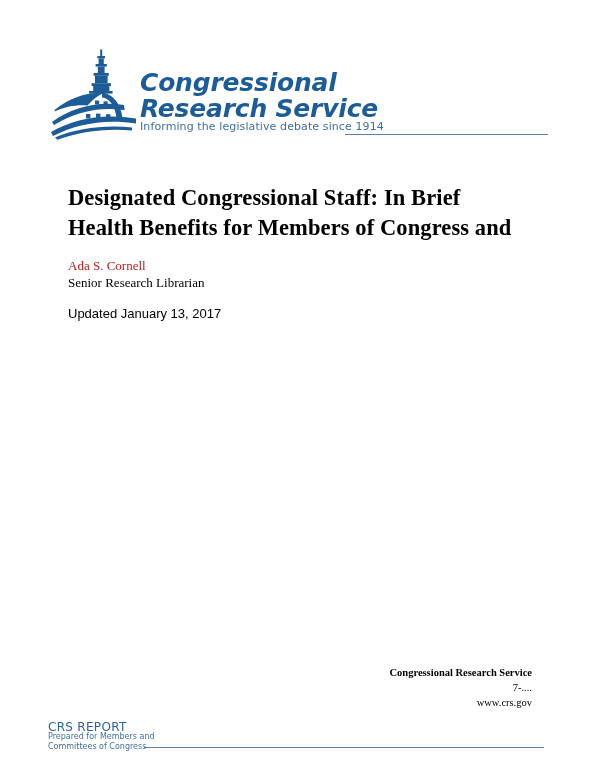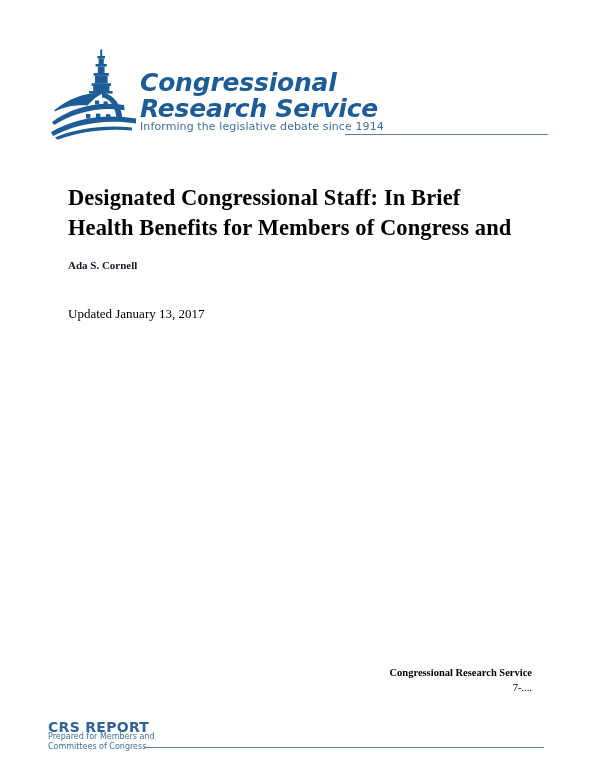--- a/index.html
+++ b/index.html
@@ -96,36 +96,36 @@
 
   
   .byline {
     position: absolute;
     left: 68px;
     top: 257px;
     width: 400px;
   }
   .author-name {
     font-family: "Liberation Serif", "DejaVu Serif", serif;
-    font-weight: bold;
-    font-size: 11px;
+    font-weight: normal;
+    font-size: 13px;
     line-height: 17px;
-    color: #0f172a;
+    color: #b91c1c;
   }
   .author-role {
     font-family: "Liberation Serif", "DejaVu Serif", serif;
     font-size: 13px;
     line-height: 18px;
     color: #000000;
   }
   .doc-date {
     position: absolute;
     left: 68px;
     top: 305px;
-    font-family: Liberation Serif, serif;
+    font-family: Liberation Sans, sans-serif;
     font-size: 13px;
     line-height: 18px;
     color: #000000;
   }
 
   
   .colophon {
     position: absolute;
     right: 68px;
     top: 665px;
@@ -155,22 +155,22 @@
     height: 32px;
   }
   .banner-text {
     position: absolute;
     left: 0;
     top: 0;
     width: 120px;
   }
   .banner-title {
     font-family: "DejaVu Sans", "Liberation Sans", sans-serif;
-    font-weight: bold;
-    font-size: 14px;
+    font-weight: normal;
+    font-size: 12px;
     line-height: 10px;
     letter-spacing: 0.3px;
     color: #2e6496;
   }
   .banner-sub {
     font-family: "DejaVu Sans", "Liberation Sans", sans-serif;
     font-size: 8px;
     line-height: 10px;
     color: #3f6f9f;
     white-space: nowrap;
@@ -243,26 +243,28 @@
     <div class="masthead-rule"></div>
   </div>
 
   <h1 class="doc-title">
     <span class="tline">Designated Congressional Staff: In Brief</span>
     <span class="tline">Health Benefits for Members of Congress and</span>
   </h1>
 
   <div class="byline">
     <div class="author-name">Ada S. Cornell</div>
+    <div class="author-role">Senior Research Librarian</div>
   </div>
   <div class="doc-date">Updated January 13, 2017</div>
 
   <div class="colophon">
     <div class="colophon-org">Congressional Research Service</div>
     <div class="colophon-line">7-....</div>
+    <div class="colophon-line">www.crs.gov</div>
   </div>
 
   <div class="report-banner">
     <div class="banner-text">
       <div class="banner-title">CRS REPORT</div>
       <div class="banner-sub">Prepared for Members and</div>
       <div class="banner-sub">Committees of Congress</div>
     </div>
     <div class="banner-rule"></div>
   </div>

